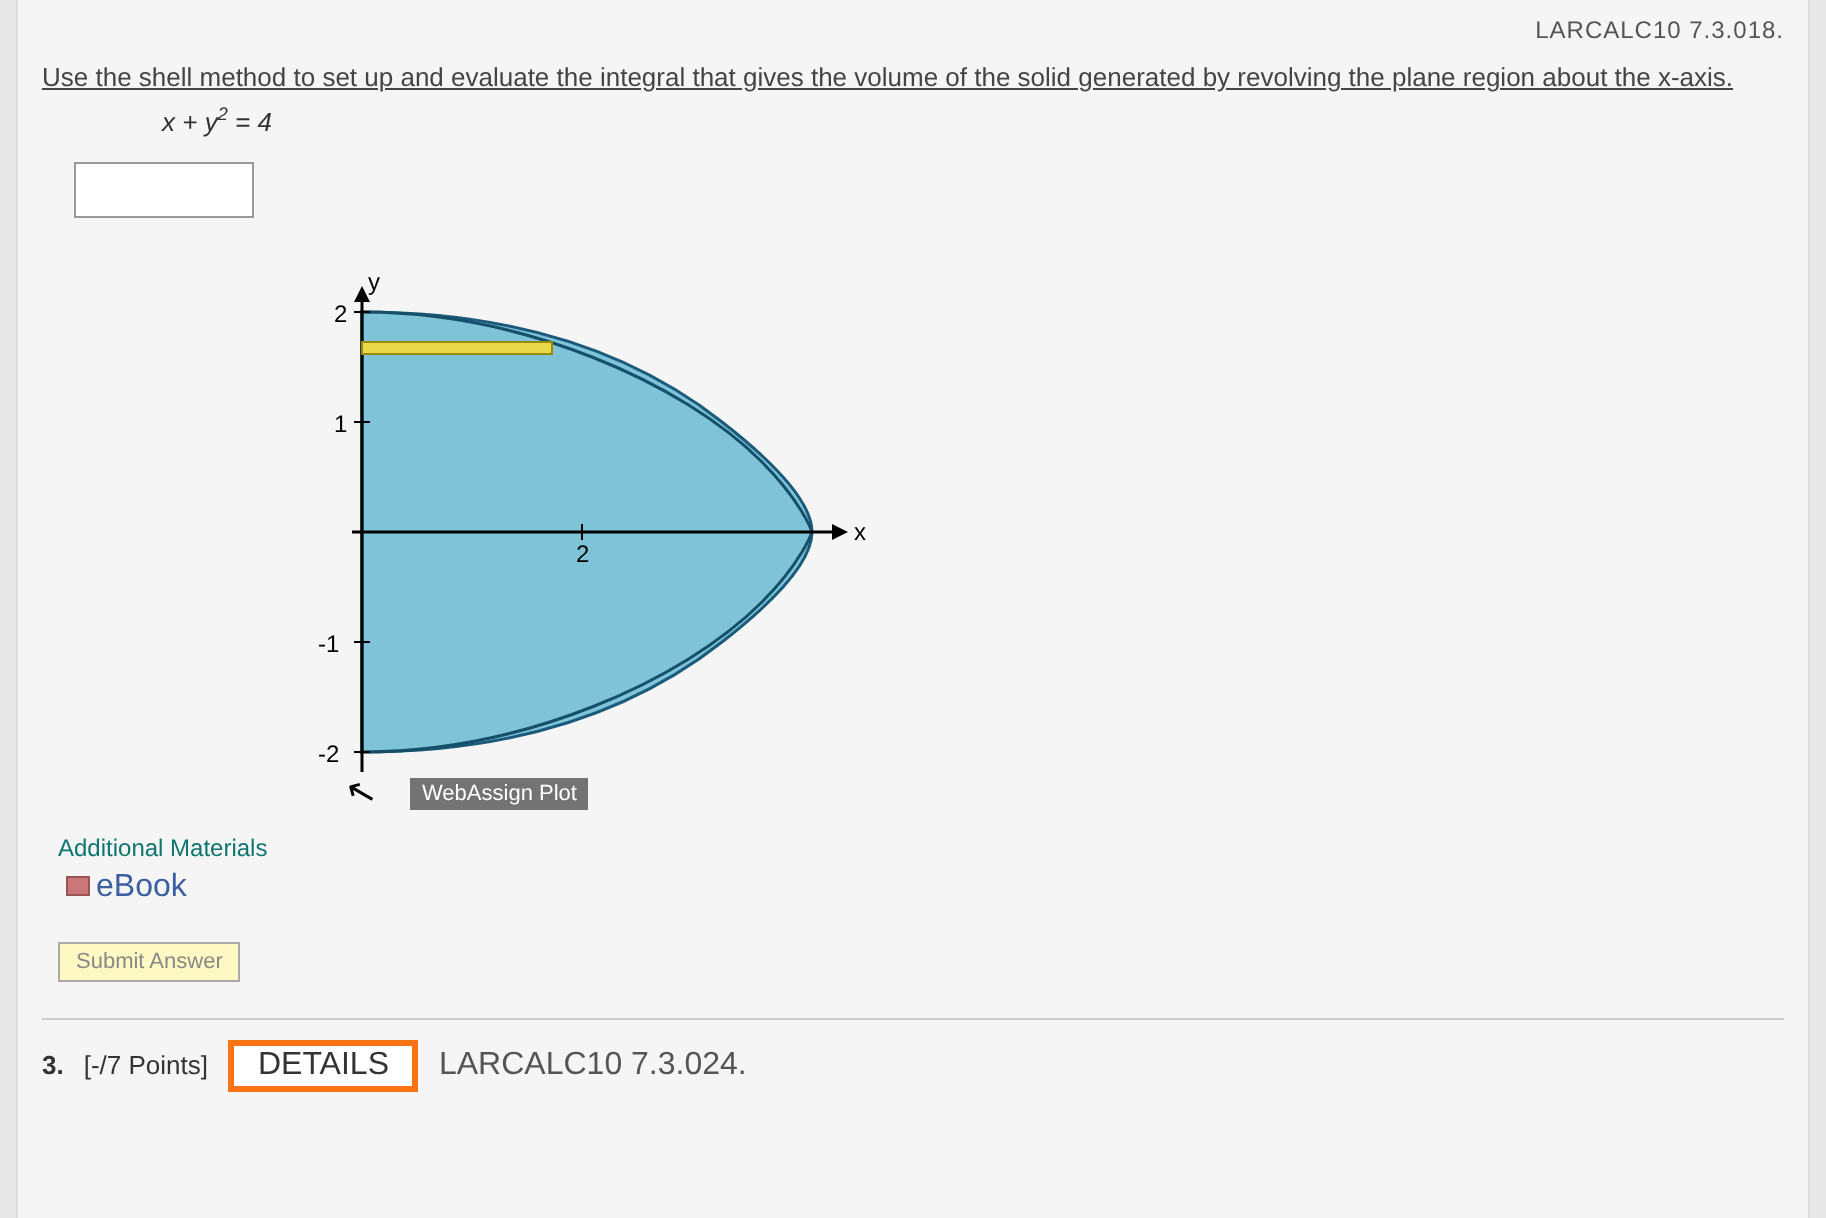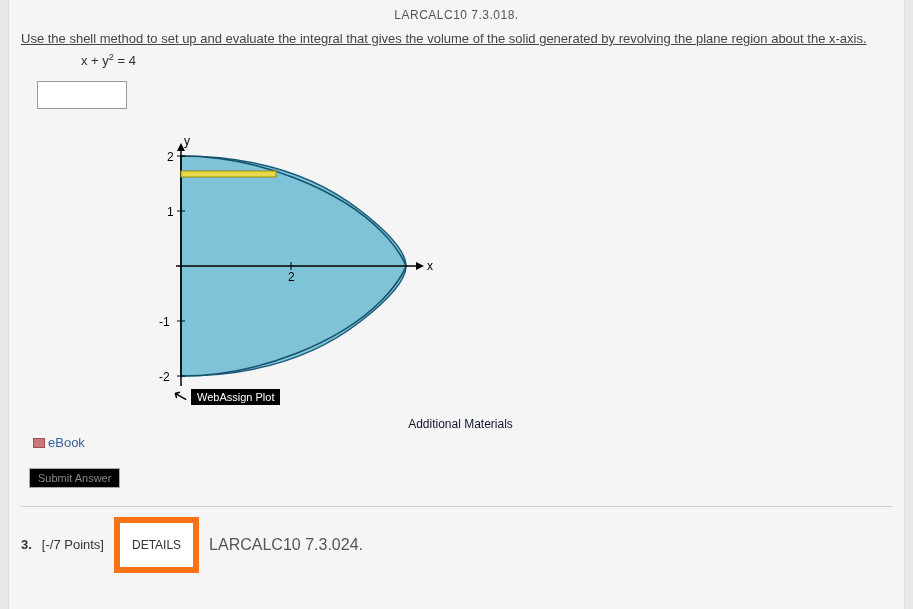--- a/index.html
+++ b/index.html
@@ -14,112 +14,112 @@
     }
     .page {
       background: #f5f5f5;
       margin: 0 8px;
       padding: 8px 12px;
       min-height: 609px;
       border-left: 1px solid #ddd;
       border-right: 1px solid #ddd;
     }
     .top-ref {
-      text-align: center;
+      text-align: right;
       color: #555;
       font-size: 12px;
       margin-bottom: 4px;
       letter-spacing: 0.5px;
     }
     .question-text {
       color: #444;
       font-size: 13px;
       margin: 8px 0 4px 0;
       line-height: 1.4;
       text-decoration: underline;
     }
     .equation {
       margin-left: 60px;
       font-size: 13px;
       color: #333;
       margin-bottom: 8px;
+      font-style: italic;
     }
     .answer-input {
       width: 90px;
       height: 28px;
       border: 1px solid #999;
       background: #fff;
       margin: 4px 0 12px 16px;
       padding: 2px 4px;
     }
     .plot-container {
       margin: 10px 0 0 100px;
       position: relative;
       width: 320px;
       height: 280px;
     }
     .plot-svg { display: block; }
     .tooltip {
       position: absolute;
-      left: 70px;
+      left: 84px;
       bottom: 6px;
-      background: #000000;
+      background: #737373;
       color: #fff;
       font-size: 11px;
       padding: 2px 6px;
       white-space: nowrap;
     }
     .cursor-icon {
       position: absolute;
       left: 52px;
       bottom: 4px;
       font-size: 18px;
       color: #000;
       transform: rotate(-15deg);
     }
     .additional {
       margin: 6px 0 4px 8px;
       font-size: 12px;
-      color: #0f172a;
-      text-align: center;
+      color: #0f766e;
     }
     .ebook-link {
       margin: 2px 0 14px 12px;
-      font-size: 13px;
+      font-size: 16px;
     }
     .ebook-link a { color: #3b5fa0; text-decoration: none; }
     .ebook-icon {
       display: inline-block;
       width: 12px; height: 10px;
       background: #c77; border: 1px solid #955;
       vertical-align: middle; margin-right: 3px;
     }
     .submit-btn {
-      background: #000000;
+      background: #fef9c3;
       border: 1px solid #aaa;
       color: #888;
       padding: 3px 8px;
       font-size: 11px;
       margin: 4px 0 18px 8px;
       cursor: pointer;
     }
     .next-q {
       border-top: 1px solid #ccc;
       padding-top: 10px;
       display: flex;
       align-items: center;
       gap: 10px;
       font-size: 13px;
     }
     .next-q .qnum { font-weight: bold; }
     .btn-outline {
-      border: 6px solid #f97316;
+      border: 3px solid #f97316;
       background: #fff;
-      padding: 15px 12px;
-      font-size: 12px;
+      padding: 1px 12px;
+      font-size: 16px;
       color: #333;
       cursor: pointer;
     }
     .ref-code { color: #555; font-size: 16px; }
     sup { font-size: 0.7em; vertical-align: super; }
   </style>
 </head>
 <body>
 
 <div class="page">

